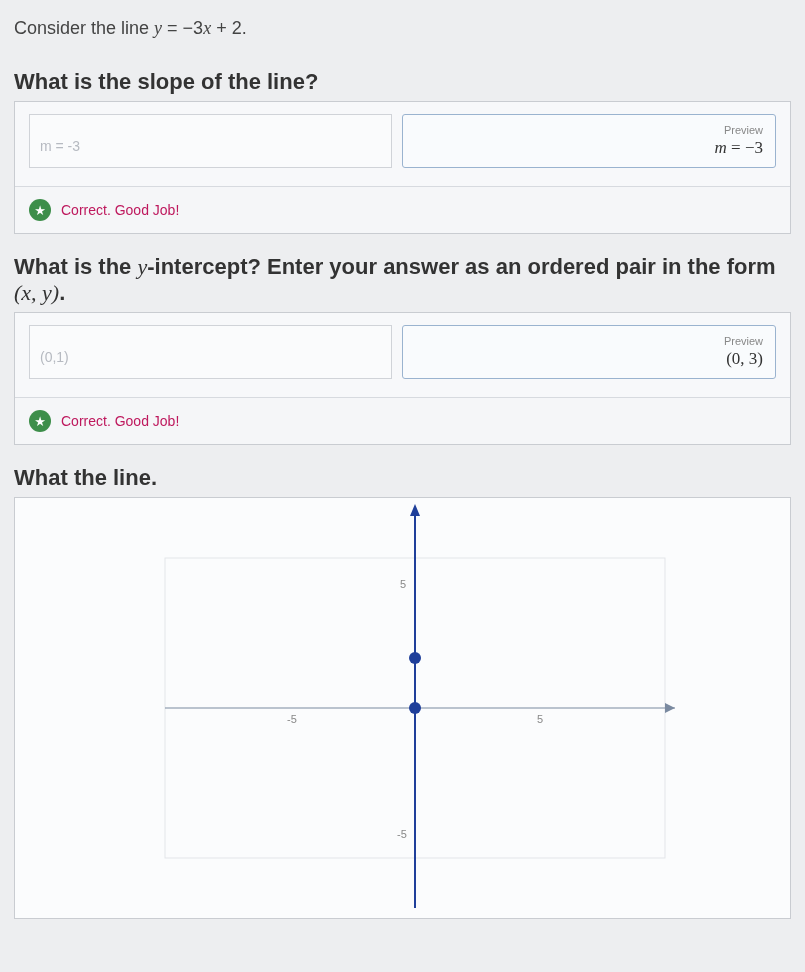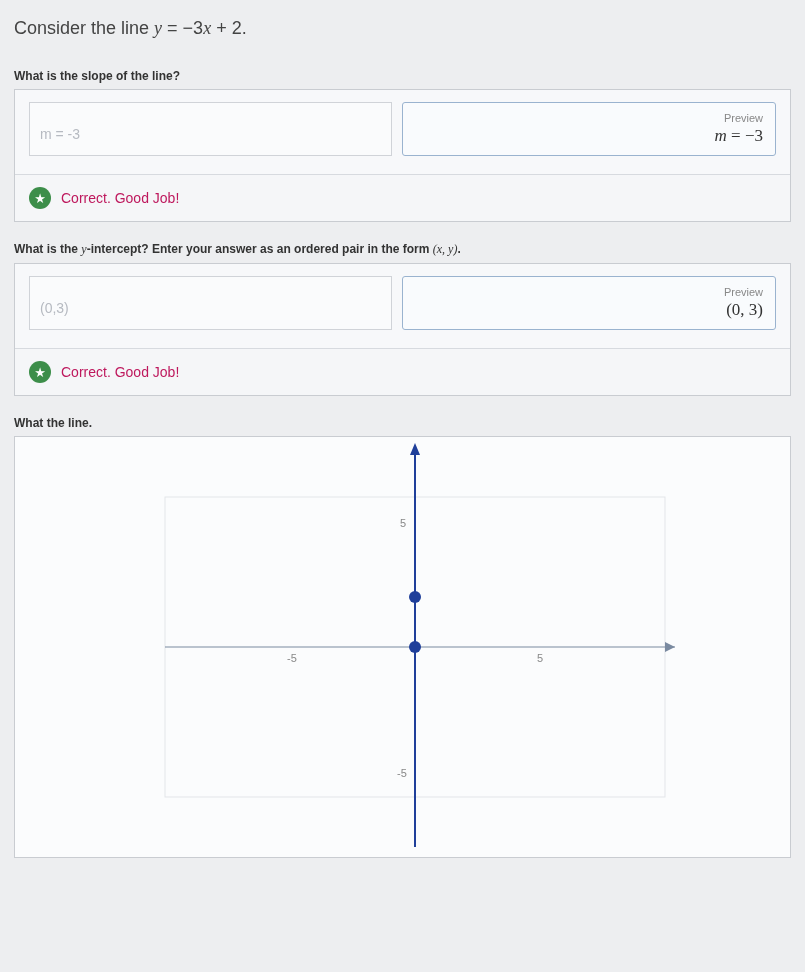--- a/index.html
+++ b/index.html
@@ -10,21 +10,21 @@
     padding: 18px 14px;
     color: #333;
   }
   .prompt-line {
     font-size: 18px;
     color: #444;
     margin-bottom: 30px;
   }
   .prompt-line .math-i { font-style: italic; font-family: 'Times New Roman', serif; }
   .question {
-    font-size: 12px;
+    font-size: 22px;
     font-weight: bold;
     color: #333;
     margin-bottom: 6px;
   }
   .question .math-i { font-style: italic; font-family: 'Times New Roman', serif; font-weight: normal; }
   .answer-card {
     border: 1px solid #c9ccd1;
     background: #f4f5f7;
     margin-bottom: 20px;
   }
@@ -141,21 +141,21 @@
     <span class="feedback-text">Correct. Good Job!</span>
   </div>
 </div>
 
 <p class="question">
   <span>What is the </span><span class="math-i">y</span><span>-intercept? Enter your answer as an ordered pair in the form </span><span class="math-i" style="font-family:'Times New Roman',serif;">(<span class="math-i">x</span>, <span class="math-i">y</span>)</span><span>.</span>
 </p>
 <div class="answer-card">
   <div class="answer-row">
     <div class="input-box">
-      <span class="input-value">(0,3)</span>
+      <span class="input-value">(0,1)</span>
     </div>
     <div class="preview-box">
       <span class="preview-label">Preview</span>
       <span class="preview-value">(0, 3)</span>
     </div>
   </div>
   <div class="feedback-row">
     <span class="star-badge">★</span>
     <span class="feedback-text">Correct. Good Job!</span>
   </div>

